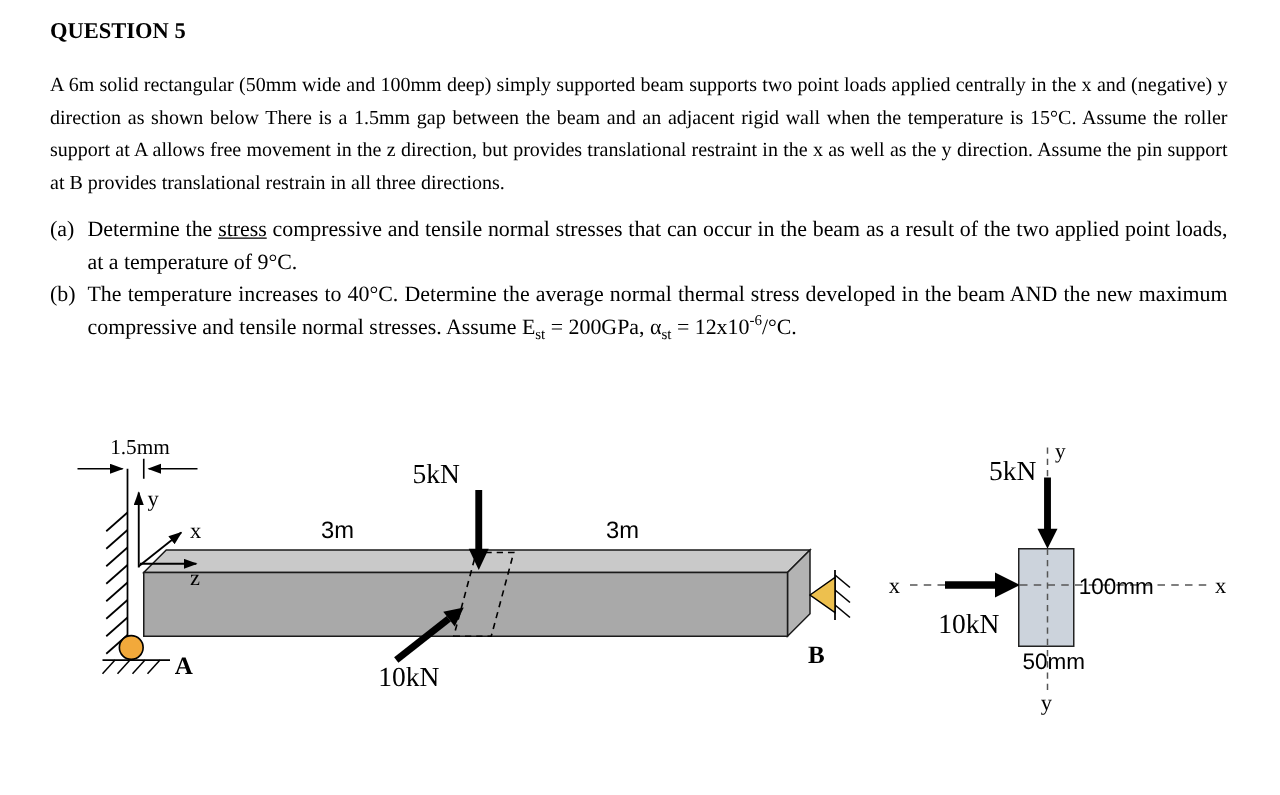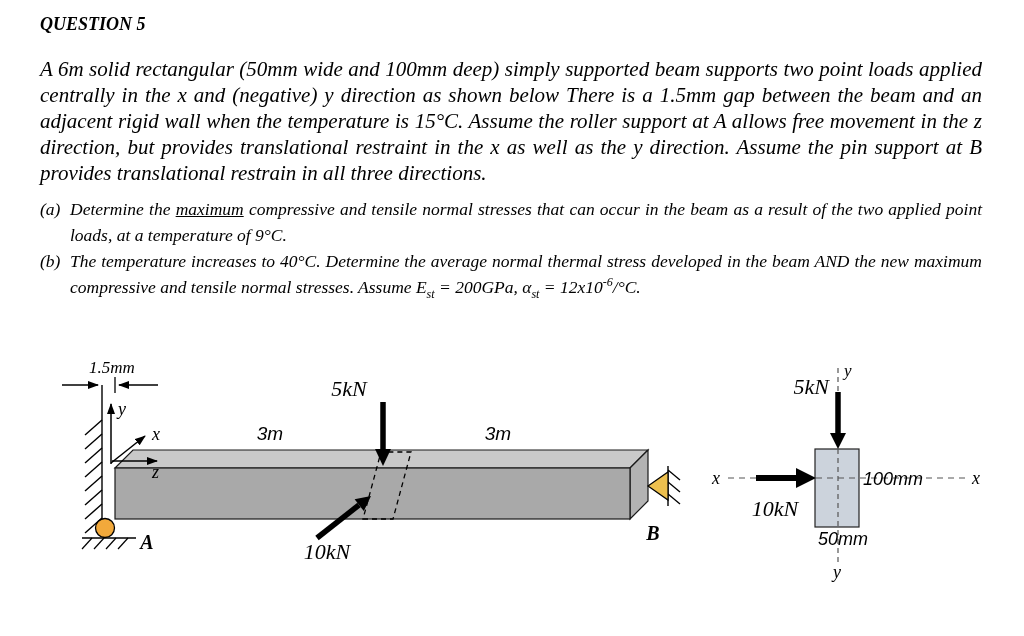--- a/index.html
+++ b/index.html
@@ -1,46 +1,46 @@
 <!DOCTYPE html>
 <html><head>
 <meta charset="utf-8">
 <style>
   * { box-sizing: border-box; }
   html, body { margin: 0; padding: 0; background: #ffffff; }
   body {
     width: 1024px; height: 636px; overflow: hidden;
     font-family: "Liberation Serif", serif; color: #000;
   }
-  .page { padding: 14px 42px 0 40px; font-style: italic; }
+  .page { padding: 14px 42px 0 40px; }
   .title { font-size: 18px; font-weight: bold; margin: 0 0 21px 0; }
-  .intro { font-size: 21px; line-height: 26px; text-align: justify; margin: 0; }
+  .intro { font-size: 16px; line-height: 26px; text-align: justify; margin: 0; }
   .parts { margin-top: 10px; }
   .part { display: flex; font-size: 17.5px; line-height: 26px; }
   .part-marker { flex: 0 0 30px; }
   .part-text { flex: 1; text-align: justify; }
   .u { text-decoration: underline; }
   sub, sup { font-size: 12px; line-height: 0; }
-  .figure { margin-top: 56px; }
+  .figure { margin-top: 72px; }
   svg text { font-family: "Liberation Serif", serif; fill: #000; }
   svg text.sans { font-family: "Liberation Sans", sans-serif; }
 </style>
 </head>
 <body>
 
 <div class="page">
 
   <h1 class="title">QUESTION 5</h1>
 
   <p class="intro">A 6m solid rectangular (50mm wide and 100mm deep) simply supported beam supports two point loads applied centrally in the x and (negative) y direction as shown below  There is a 1.5mm gap between the beam and an adjacent rigid wall when the temperature is 15°C.  Assume the roller support at A allows free movement in the z direction, but provides translational restraint in the x as well as the y direction.  Assume the pin support at B provides translational restrain in all three directions.</p>
 
   <div class="parts">
     <div class="part">
       <span class="part-marker">(a)</span>
-      <span class="part-text"><span>Determine the </span><span class="u">maximum</span><span> compressive and tensile normal stresses that can occur in the beam as a result of the two applied point loads, at a temperature of 9°C.</span></span>
+      <span class="part-text"><span>Determine the </span><span class="u">stress</span><span> compressive and tensile normal stresses that can occur in the beam as a result of the two applied point loads, at a temperature of 9°C.</span></span>
     </div>
     <div class="part">
       <span class="part-marker">(b)</span>
       <span class="part-text"><span>The temperature increases to 40°C.  Determine the average normal thermal stress developed in the beam AND the new maximum compressive and tensile normal stresses.    Assume E</span><sub>st</sub><span> = 200GPa, α</span><sub>st</sub><span> = 12x10</span><sup>-6</sup><span>/°C.</span></span>
     </div>
   </div>
 
   <div class="figure">
     <svg width="944" height="240" viewBox="0 0 944 240">
       <defs>

